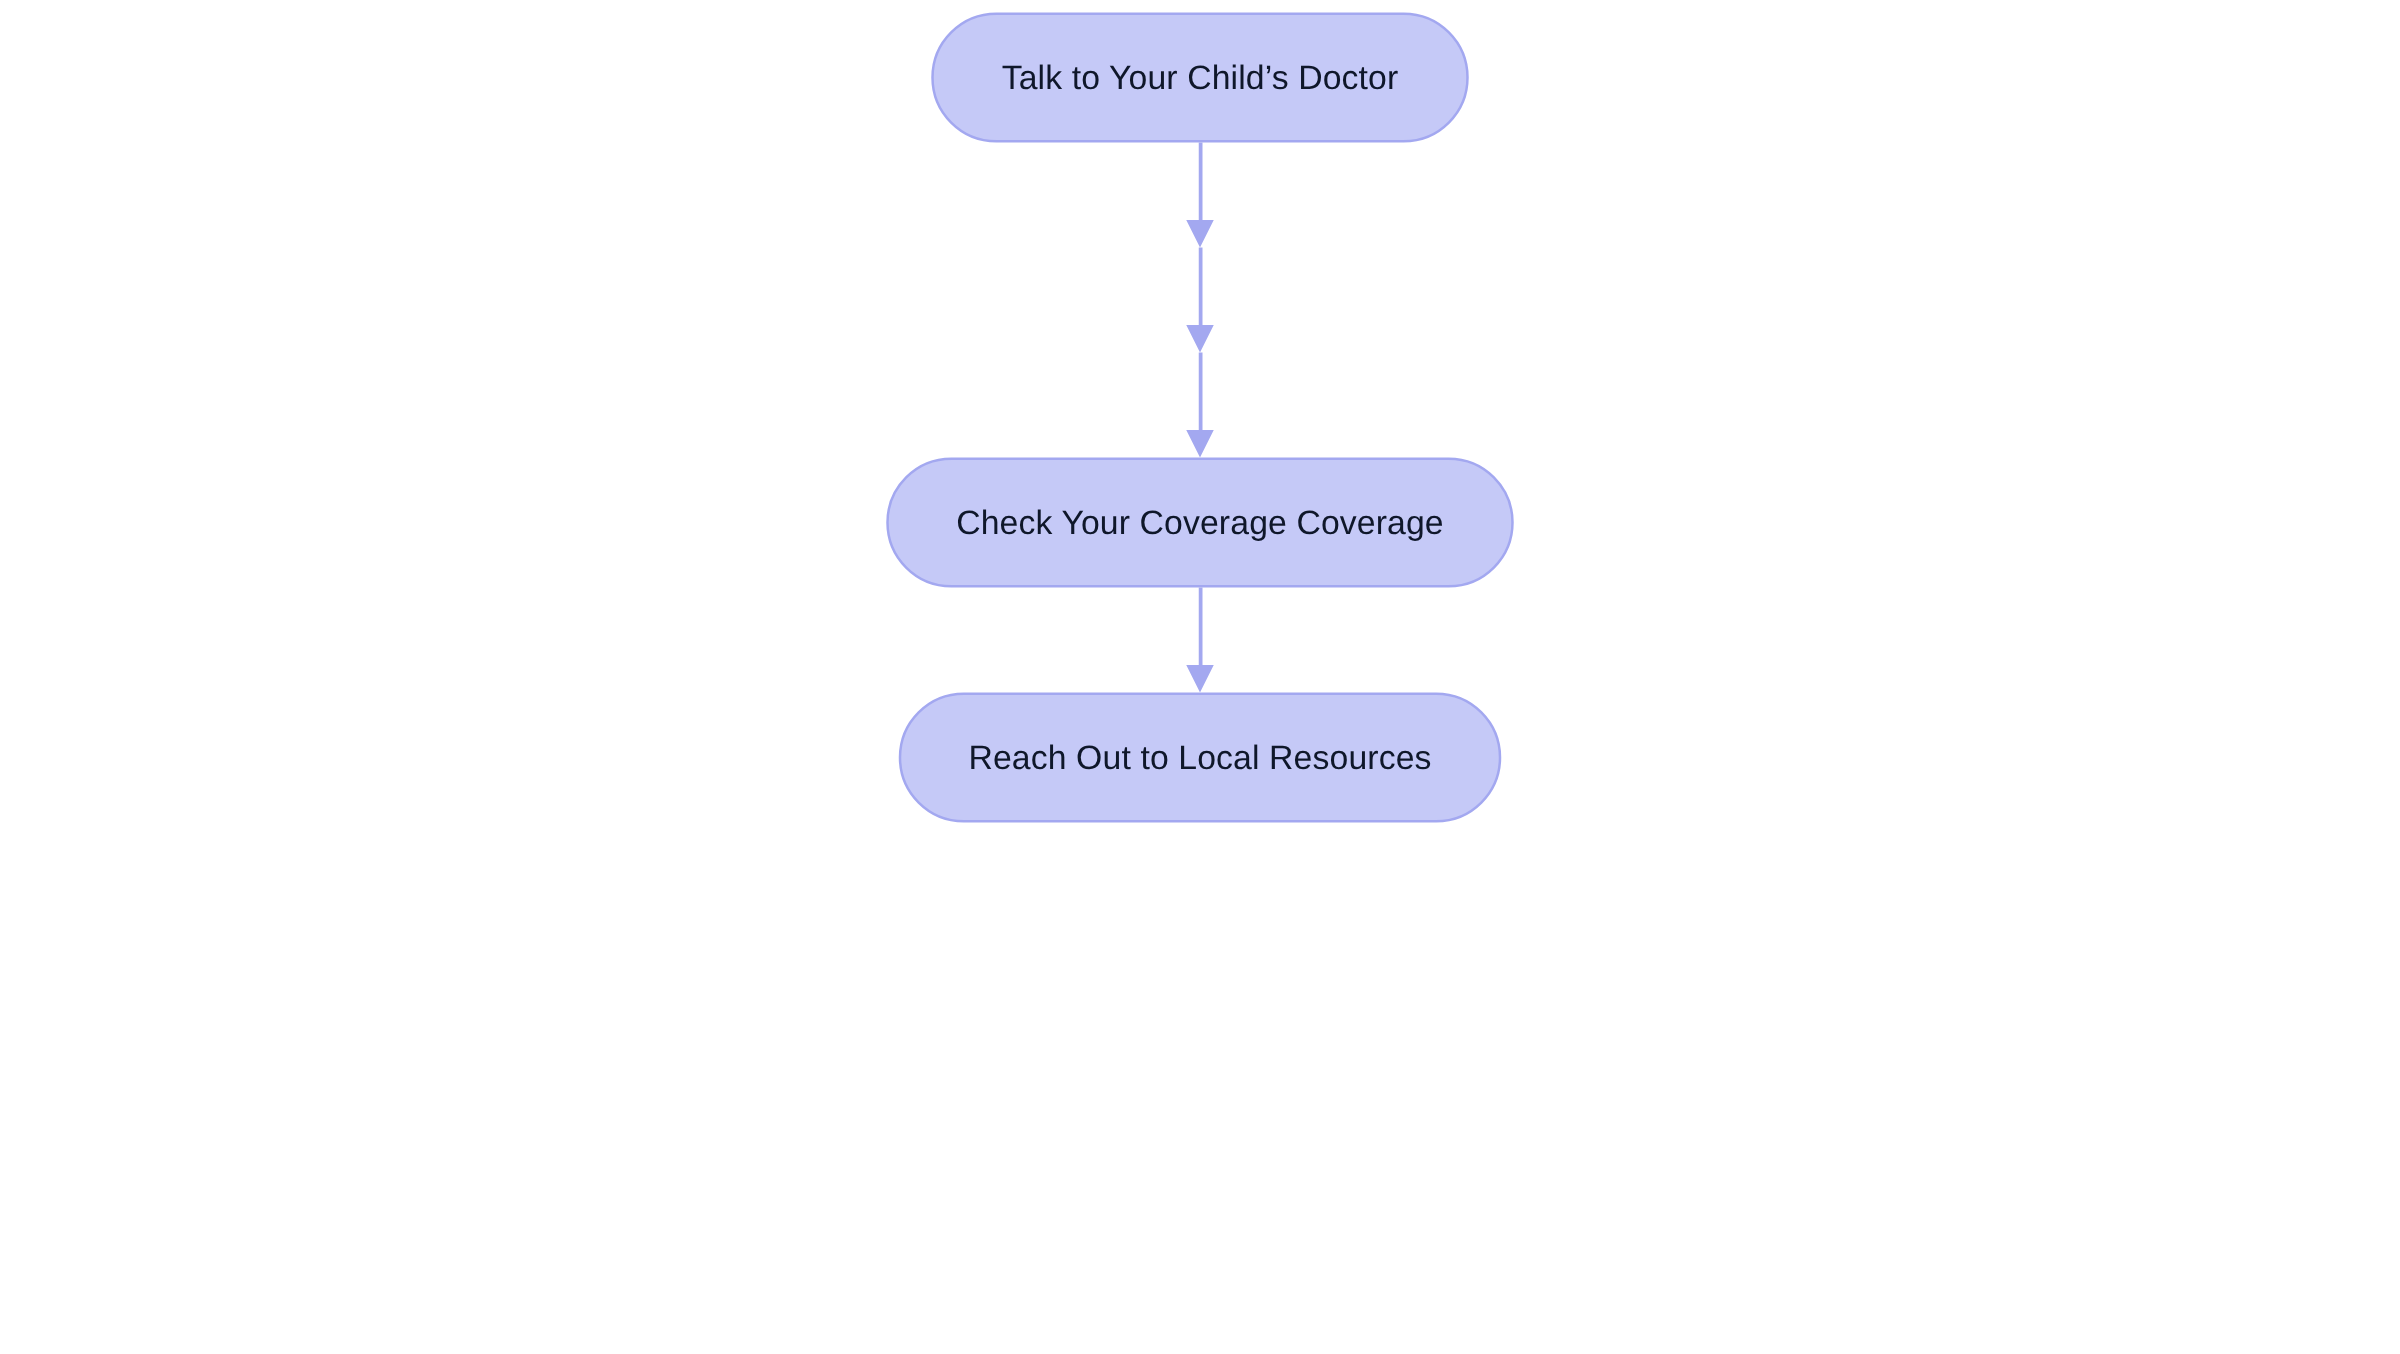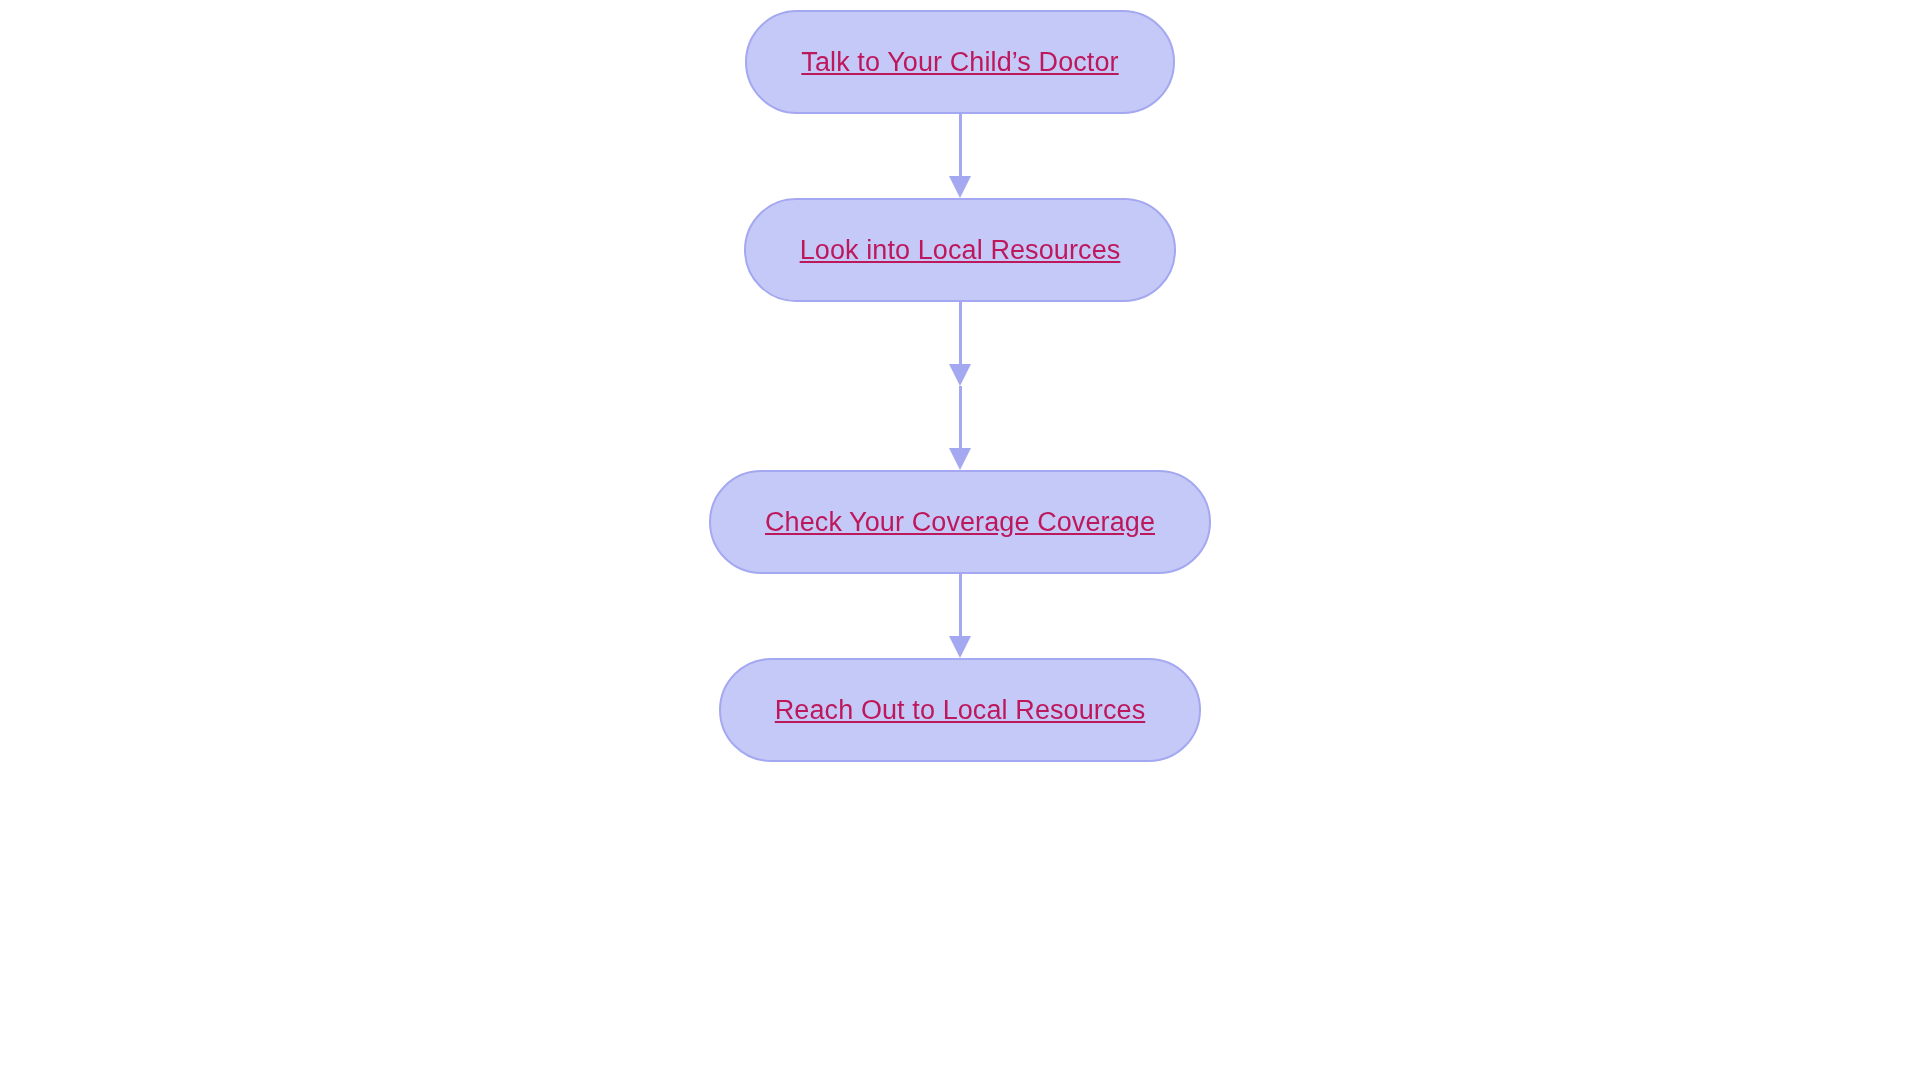--- a/index.html
+++ b/index.html
@@ -37,27 +37,26 @@
     justify-content: center;
     background: #c5c9f7;
     border: 2px solid #a3a8f0;
     border-radius: 9999px;
     height: 104px;
     padding: 0 54px;
     white-space: nowrap;
   }
 
   .node-label {
-    color: #be185d;
+    color: #0f172a;
     font-size: 27px;
     font-weight: 400;
     line-height: 1;
     letter-spacing: 0.1px;
     font-family: "Liberation Sans", "DejaVu Sans", sans-serif;
-    text-decoration: underline;
   }
 
   
   .connector {
     display: flex;
     flex-direction: column;
     align-items: center;
     justify-content: flex-start;
   }
 
@@ -89,23 +88,20 @@
 
   <div class="node">
     <span class="node-label">Talk to Your Child’s Doctor</span>
   </div>
 
   <div class="connector gap-1">
     <div class="connector-line"></div>
     <div class="connector-arrowhead"></div>
   </div>
 
-  <div class="node">
-    <span class="node-label">Look into Local Resources</span>
-  </div>
 
   <div class="connector gap-2">
     <div class="connector-line"></div>
     <div class="connector-arrowhead"></div>
   </div>
 
 
   <div class="connector gap-3">
     <div class="connector-line"></div>
     <div class="connector-arrowhead"></div>

